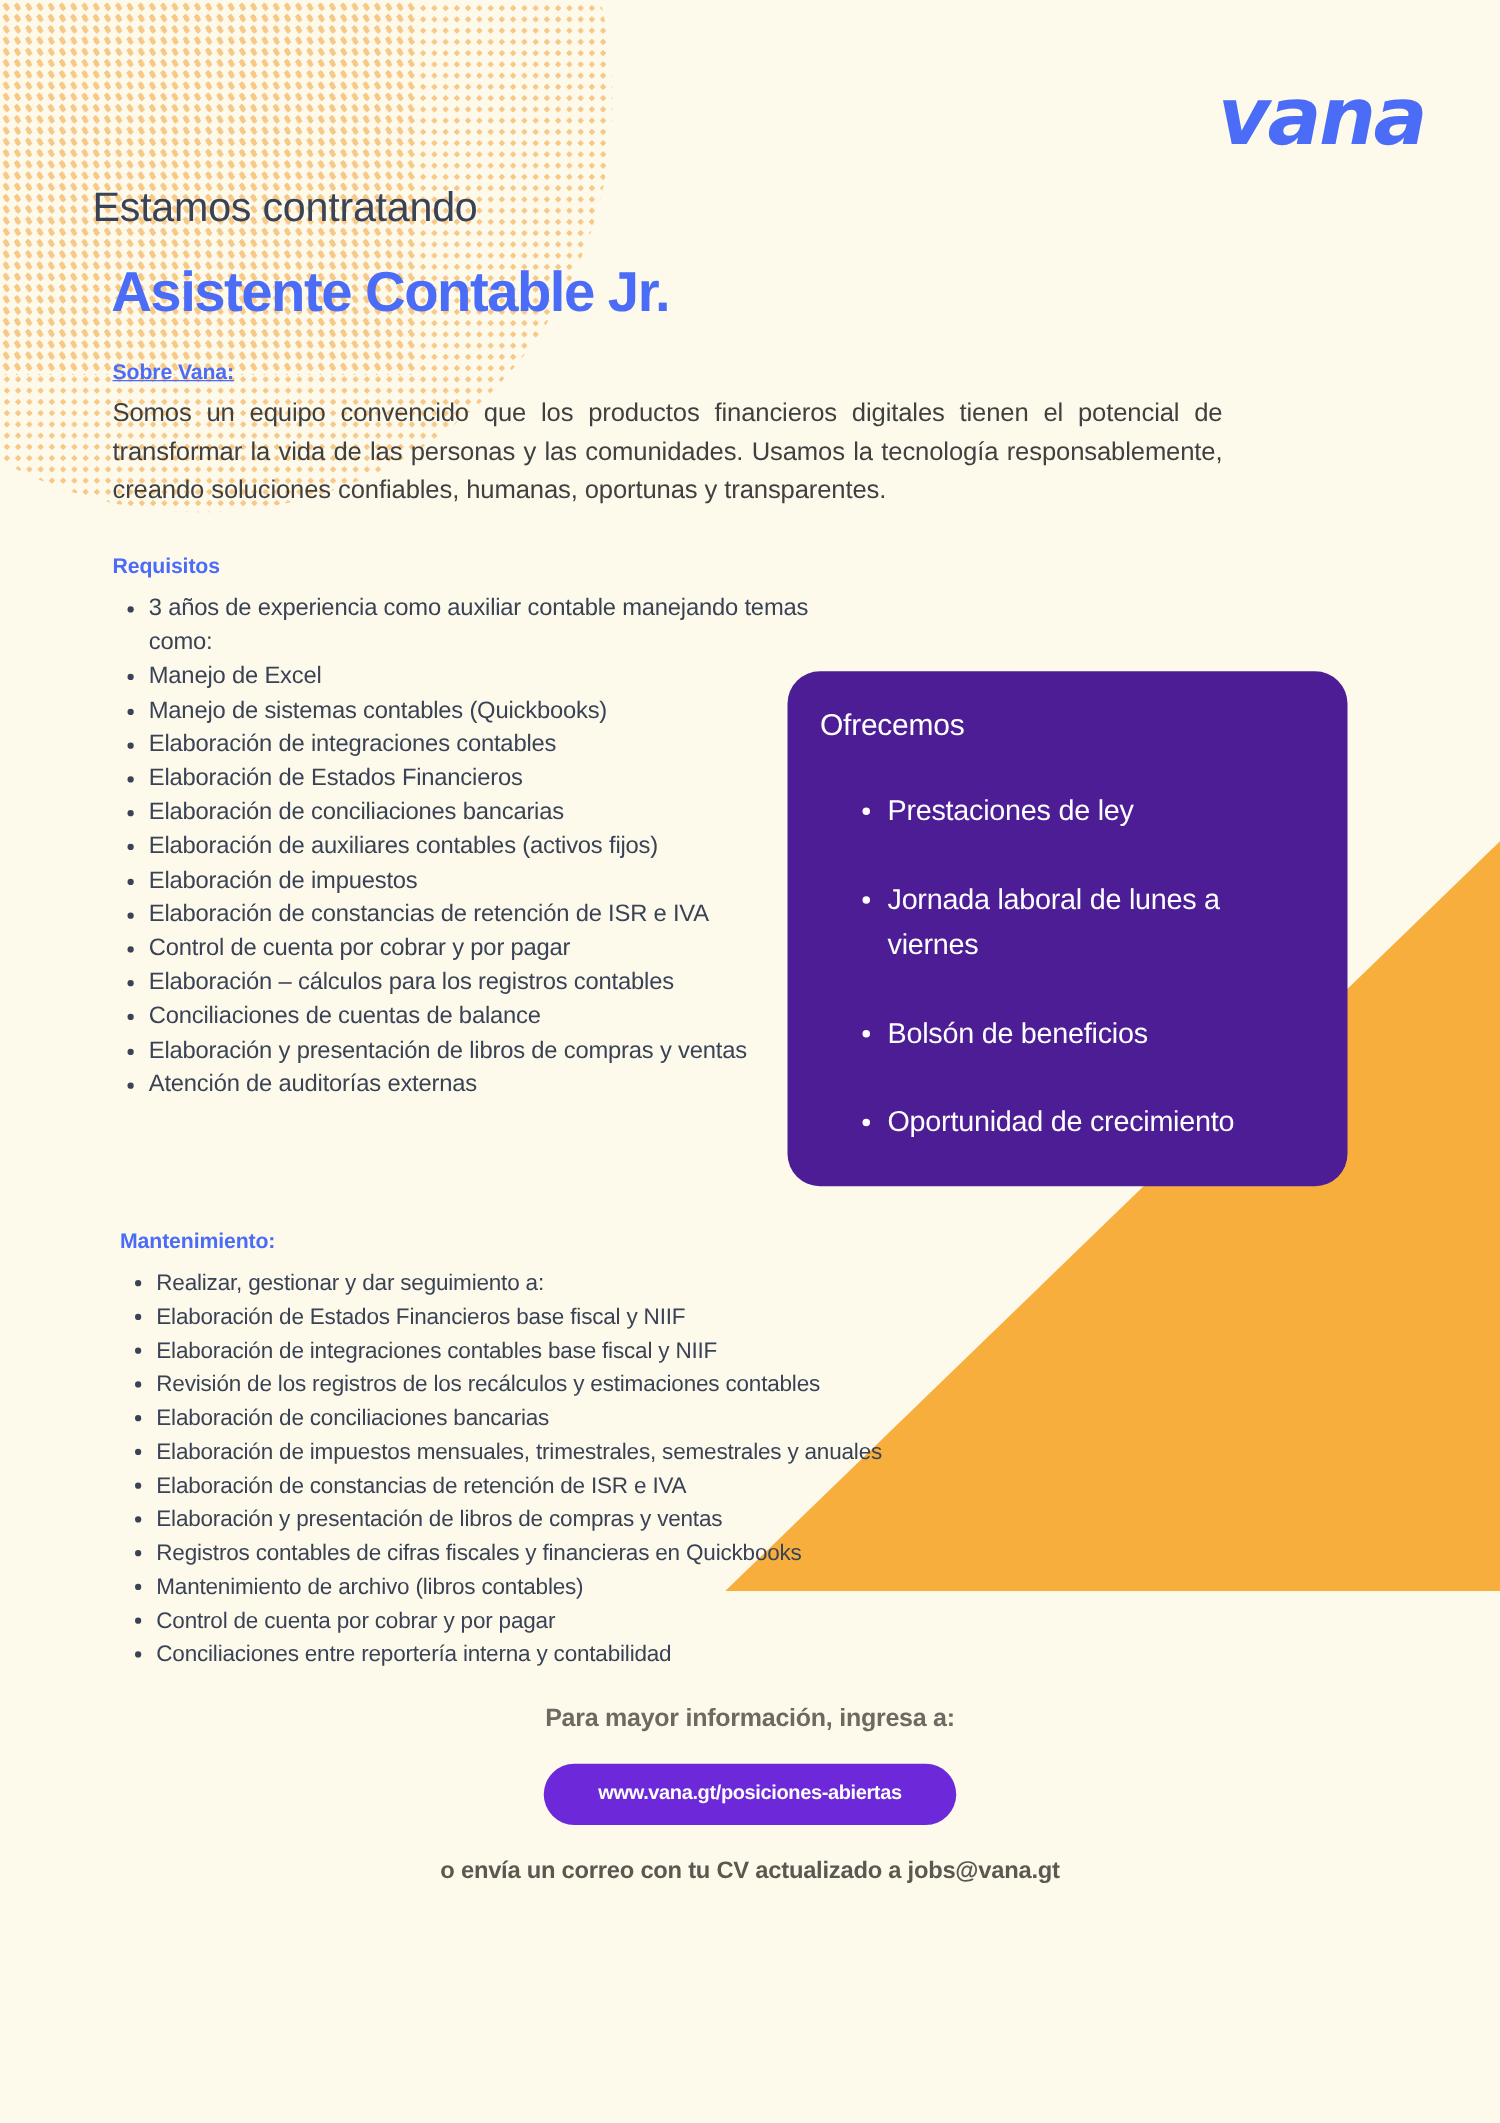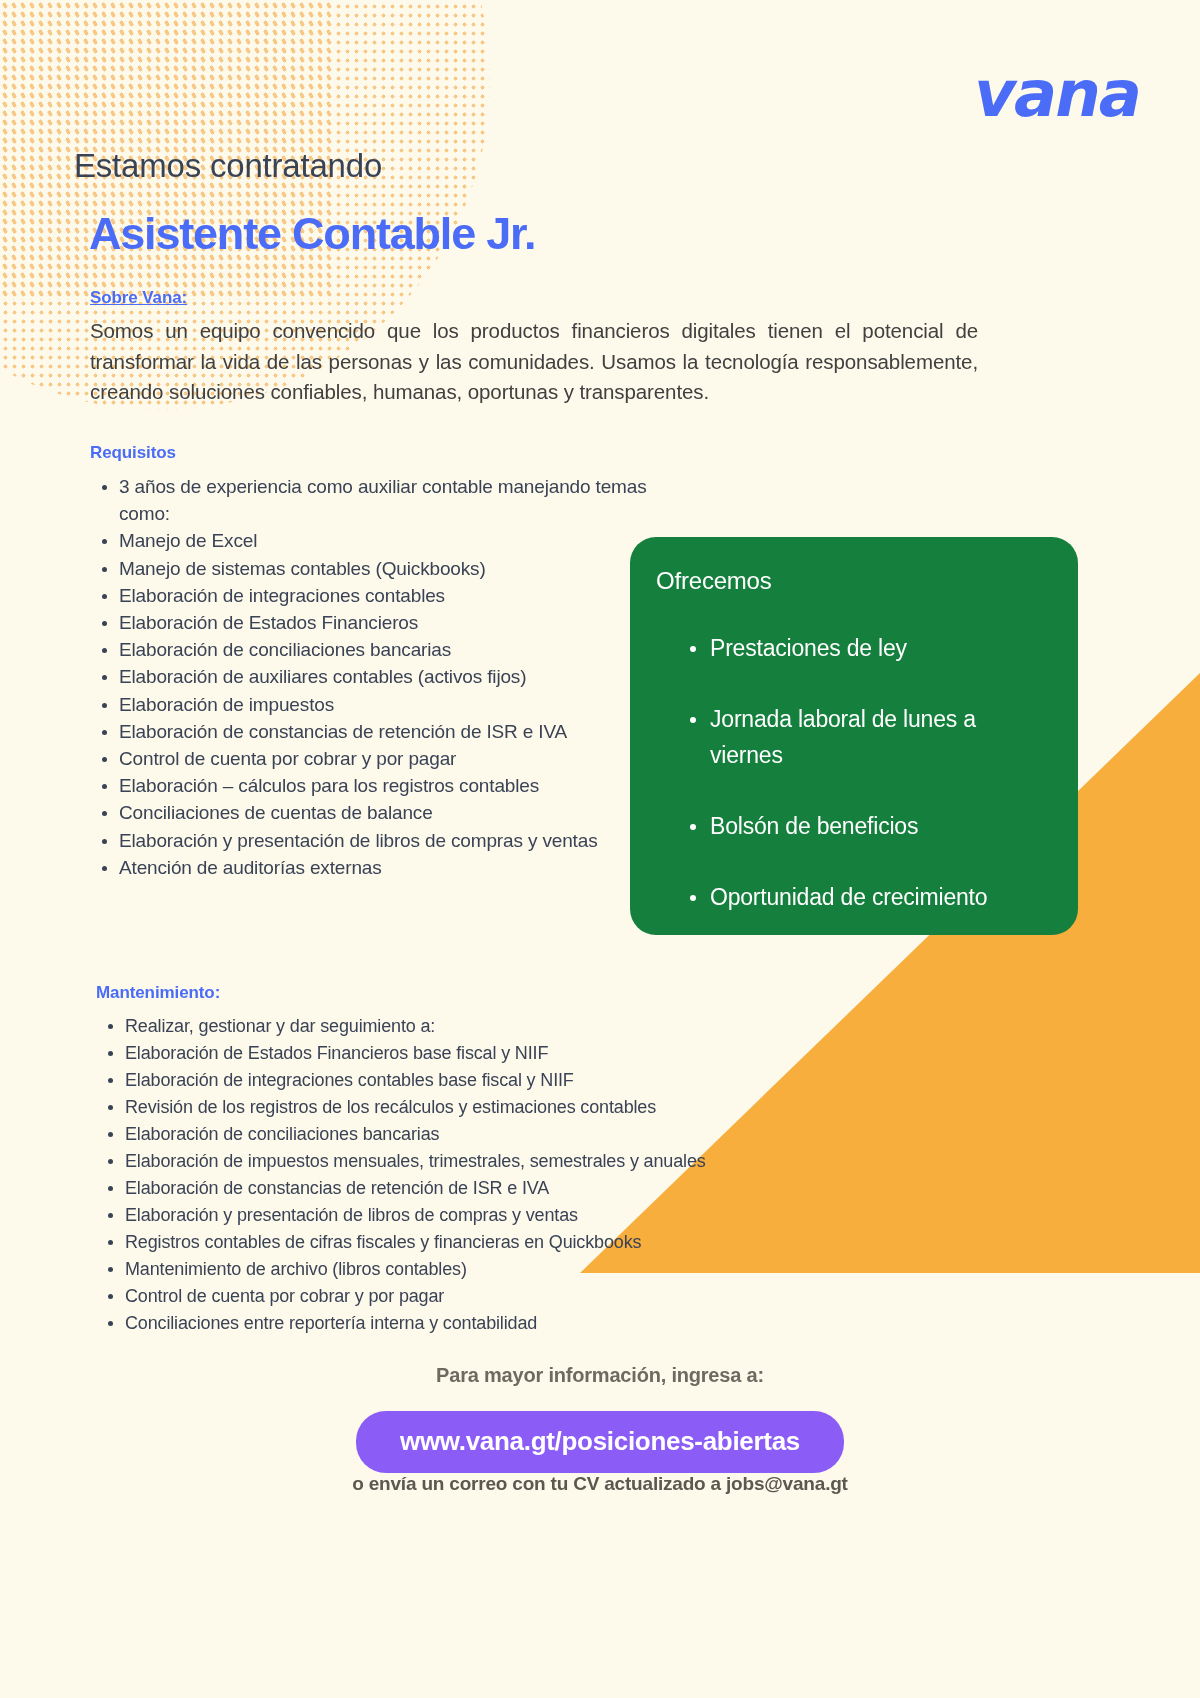--- a/index.html
+++ b/index.html
@@ -108,22 +108,22 @@
     width:5px; height:5px;
     border-radius:50%;
     background:#3A4355;
   }
 
   
   #offer-card{
     position:absolute;
     left:630px; top:537px;
     width:448px;
-    padding:30px 26px 20px 26px;
-    background:#15803d;
+    padding:30px 26px 34px 26px;
+    background:#4c1d95;
     border-radius:26px;
     color:#ffffff;
   }
   #offer-head{
     font-size:24px;
     font-weight:500;
     margin-bottom:6px;
     letter-spacing:-0.2px;
   }
   ul.offer-bullets{ list-style:none; padding-left:28px; }
@@ -163,30 +163,31 @@
   #footer-lead{
     font-size:20px;
     font-weight:bold;
     color:#6E6A62;
     letter-spacing:-0.2px;
   }
   #cta-button{
     display:inline-block;
     margin-top:24px;
     padding:15px 44px 16px 44px;
-    background:#8b5cf6;
+    background:#6d28d9;
     border-radius:30px;
     color:#ffffff;
-    font-size:26px;
+    font-size:16px;
     font-weight:bold;
     letter-spacing:-0.3px;
     text-decoration:none;
     cursor:pointer;
   }
   #footer-email-line{
+    margin-top:26px;
     font-size:19px;
     font-weight:bold;
     color:#5B5850;
     letter-spacing:-0.2px;
   }
 </style>
 </head>
 <body>
 
 <div class="page">

